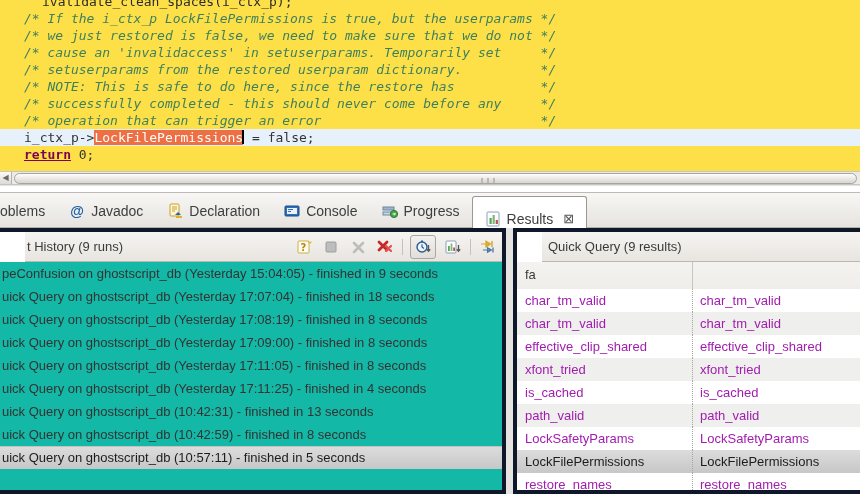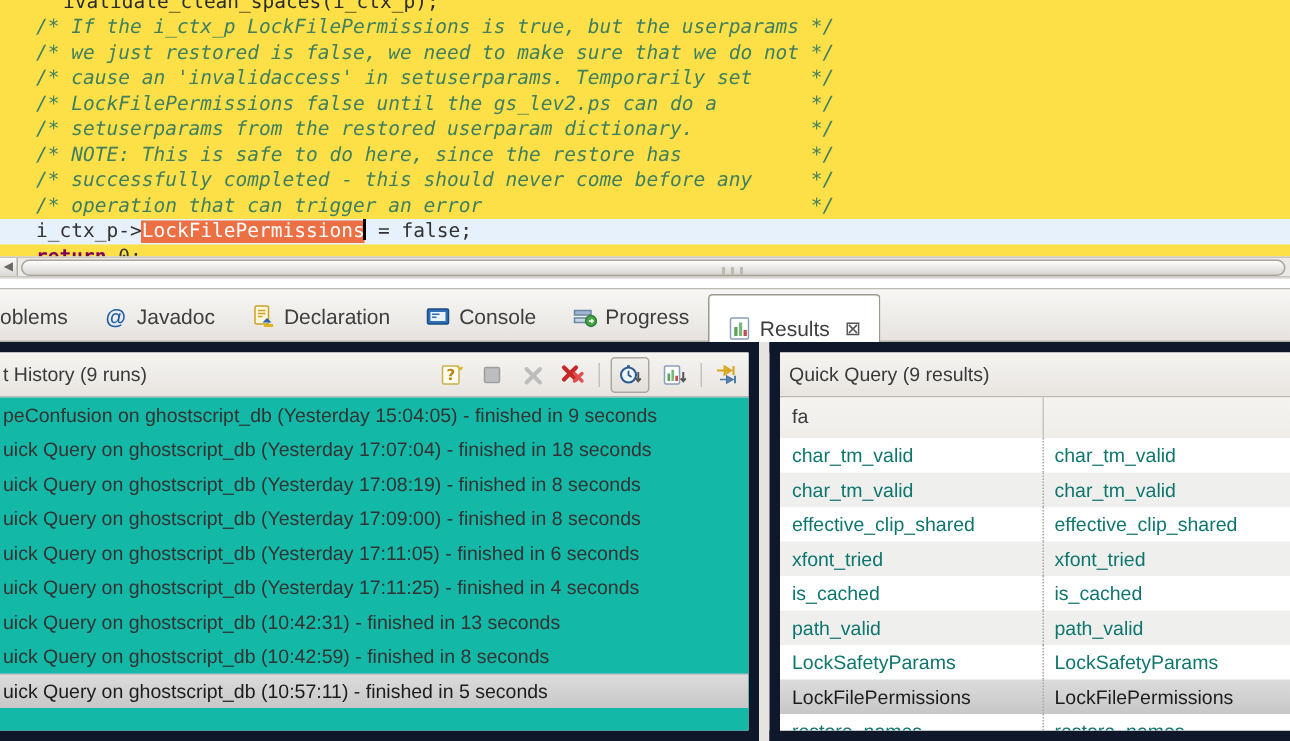--- a/index.html
+++ b/index.html
@@ -43,21 +43,21 @@
     color:#3E3E3E; font-size:14px; cursor:default; }
   .tab.first { padding-left:0; }
   .tab.active { background:#FFFFFF; border:1px solid #9C9891; border-bottom:none;
     border-radius:3px 3px 0 0; height:44px; margin-top:3px; }
   .ticon { width:16px; height:16px; flex:0 0 16px; }
   .at-glyph { color:#1C5FA8; font-size:14px; font-weight:bold; width:16px; text-align:center; }
   .tab-close { color:#555; font-size:13px; margin-left:4px; }
 
   
   .panel { position:absolute; top:228px; bottom:0; background:#fff;
-    border:7px solid #0f172a; }
+    border:4px solid #0f172a;padding-left:25px; }
   .panel-left  { left:0; width:506px; border-left:none; }
   .panel-right { left:513px; width:347px; border-right:none; }
   .phead { position:relative; height:30px;
     background:linear-gradient(#F6F4F1,#E8E5E1); border-bottom:1px solid #BBB7B1;
     font-size:13px; color:#3A3A3A; display:flex; align-items:center; padding-left:6px; }
   .phead-left { padding-left:2px; }
   .ptools { position:absolute; right:4px; top:0; height:30px; display:flex;
     align-items:center; gap:7px; }
   .tbtn { width:20px; height:20px; display:flex; align-items:center; justify-content:center; }
   .tbtn.pressed { border:1px solid #ABA7A0; border-radius:3px;
@@ -72,41 +72,40 @@
     border-top:1px solid #C2C2C2; height:23px; line-height:22px; color:#1c1c1c; }
 
   
   .qhead { position:absolute; left:0; top:30px; right:0; height:44px;
     background:linear-gradient(#F5F3F0,#ECE9E5); border-bottom:1px solid #C6C2BC;
     font-size:13px; color:#3A3A3A; }
   .qhead .c1 { position:absolute; left:8px; top:5px; }
   .qcoldiv { position:absolute; left:175px; top:0; bottom:0; width:1px; background:#C9C5BF; }
   .qbody { position:absolute; left:0; top:57px; right:0; bottom:0; background:#fff;
     font-size:13px; overflow:hidden; }
-  .qrow { position:relative; height:23px; line-height:23px; color:#0f766e; white-space:nowrap; }
+  .qrow { position:relative; height:23px; line-height:23px; color:#a21caf; white-space:nowrap; }
   .qrow:nth-child(even) { background:#EFEFEE; }
   .qrow.sel { background:linear-gradient(#DCDCDC,#C7C7C7); color:#1c1c1c; }
   .qc1 { position:absolute; left:8px; }
   .qc2 { position:absolute; left:183px; }
   .qrowdiv { position:absolute; left:175px; top:0; bottom:0; width:1px;
     border-left:1px dotted #A9A59F; }
 
   .sash { position:absolute; left:506px; top:228px; width:7px; bottom:0; background:#E6E4E0; }
 </style>
 </head>
 <body>
 
 <div class="editor">
   <div class="ed-lines">
     <div class="ed-line first">ivalidate_clean_spaces(i_ctx_p);</div>
     <div id="comment-lines">
         <div class="ed-line comment">/* If the i_ctx_p LockFilePermissions is true, but the userparams */</div>
         <div class="ed-line comment">/* we just restored is false, we need to make sure that we do not */</div>
         <div class="ed-line comment">/* cause an 'invalidaccess' in setuserparams. Temporarily set     */</div>
-        <div class="ed-line comment">/* LockFilePermissions false until the gs_lev2.ps can do a        */</div>
         <div class="ed-line comment">/* setuserparams from the restored userparam dictionary.          */</div>
         <div class="ed-line comment">/* NOTE: This is safe to do here, since the restore has           */</div>
         <div class="ed-line comment">/* successfully completed - this should never come before any     */</div>
         <div class="ed-line comment">/* operation that can trigger an error                            */</div>
       </div>
     <div class="ed-line current"><span>i_ctx_p-&gt;</span><span class="occ">LockFilePermissions</span><span class="caret"></span><span> = false;</span></div>
     <div class="ed-line"><span class="kw">return</span><span> 0;</span></div>
   </div>
 </div>
 
@@ -220,21 +219,21 @@
           <path d="M14 8.5 v5" stroke="#4A78A8" stroke-width="1.3"></path>
         </svg>
       </div>
     </div>
   </div>
   <div class="hlist" id="history-list">
       <div class="hrow">peConfusion on ghostscript_db (Yesterday 15:04:05) - finished in 9 seconds</div>
       <div class="hrow">uick Query on ghostscript_db (Yesterday 17:07:04) - finished in 18 seconds</div>
       <div class="hrow">uick Query on ghostscript_db (Yesterday 17:08:19) - finished in 8 seconds</div>
       <div class="hrow">uick Query on ghostscript_db (Yesterday 17:09:00) - finished in 8 seconds</div>
-      <div class="hrow">uick Query on ghostscript_db (Yesterday 17:11:05) - finished in 6 seconds</div>
+      <div class="hrow">uick Query on ghostscript_db (Yesterday 17:11:05) - finished in 8 seconds</div>
       <div class="hrow">uick Query on ghostscript_db (Yesterday 17:11:25) - finished in 4 seconds</div>
       <div class="hrow">uick Query on ghostscript_db (10:42:31) - finished in 13 seconds</div>
       <div class="hrow">uick Query on ghostscript_db (10:42:59) - finished in 8 seconds</div>
       <div class="hrow sel">uick Query on ghostscript_db (10:57:11) - finished in 5 seconds</div>
     </div>
 </div>
 
 <div class="sash"></div>
 
 <div class="panel panel-right">

